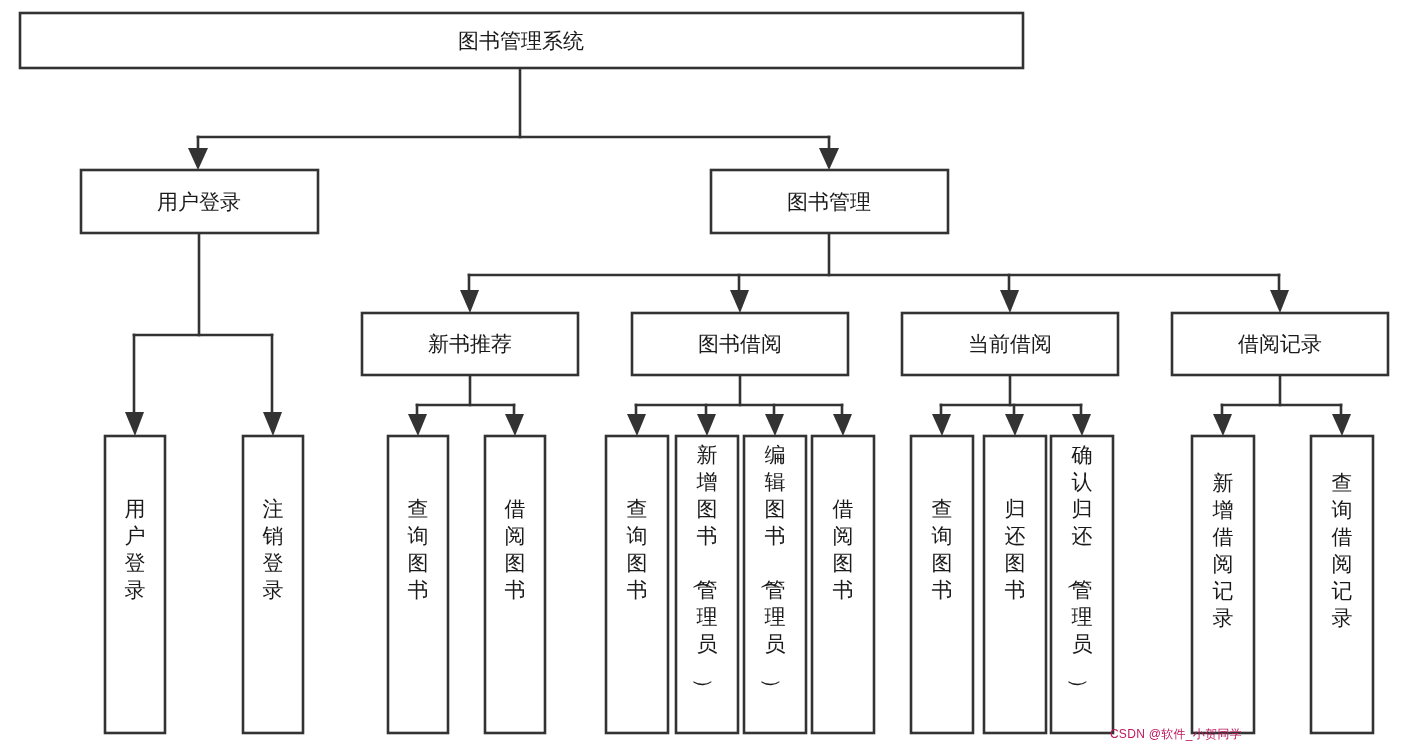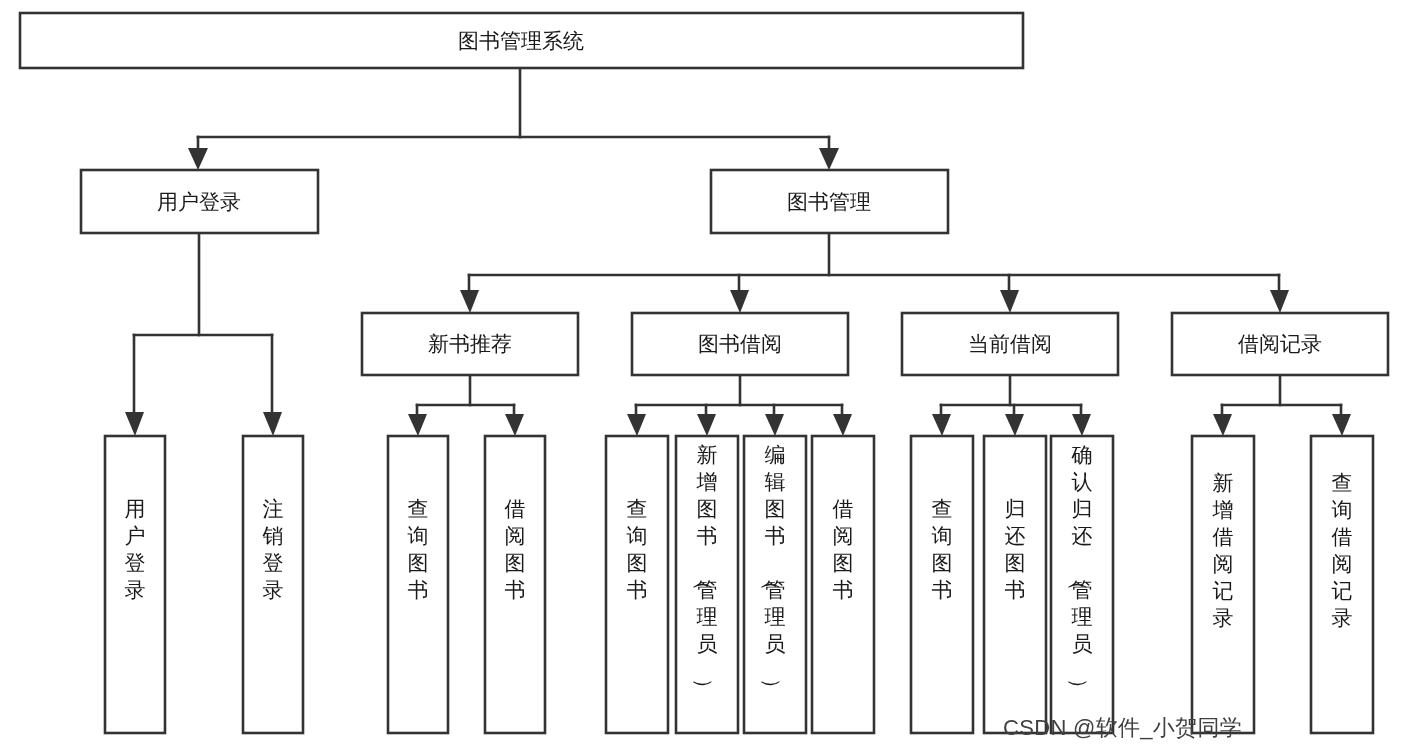--- a/index.html
+++ b/index.html
@@ -54,22 +54,22 @@
     font-family: "Liberation Sans", "DejaVu Sans", sans-serif;
     font-size: 21px;
     fill: #1a1a1a;
     text-anchor: middle;
   }
   .watermark {
     position: absolute;
     right: 8px;
     bottom: 4px;
     font-family: "Liberation Sans", "DejaVu Sans", sans-serif;
-    font-size: 22px;
-    color: #404040;
+    font-size: 12px;
+    color: #be185d;
     letter-spacing: 0.3px;
     white-space: nowrap;
     user-select: none;
   }
 </style>
 </head>
 <body>
 
 <div id="diagram-root">
 

